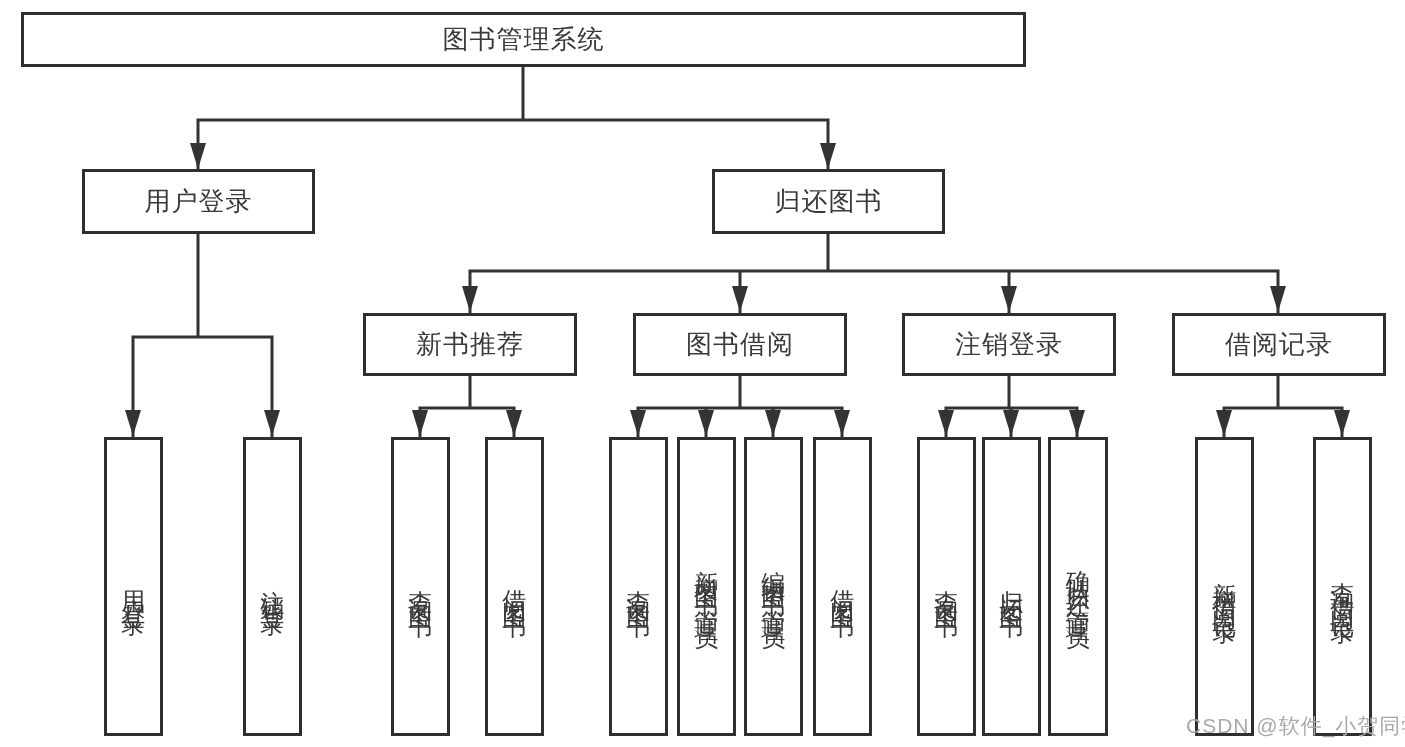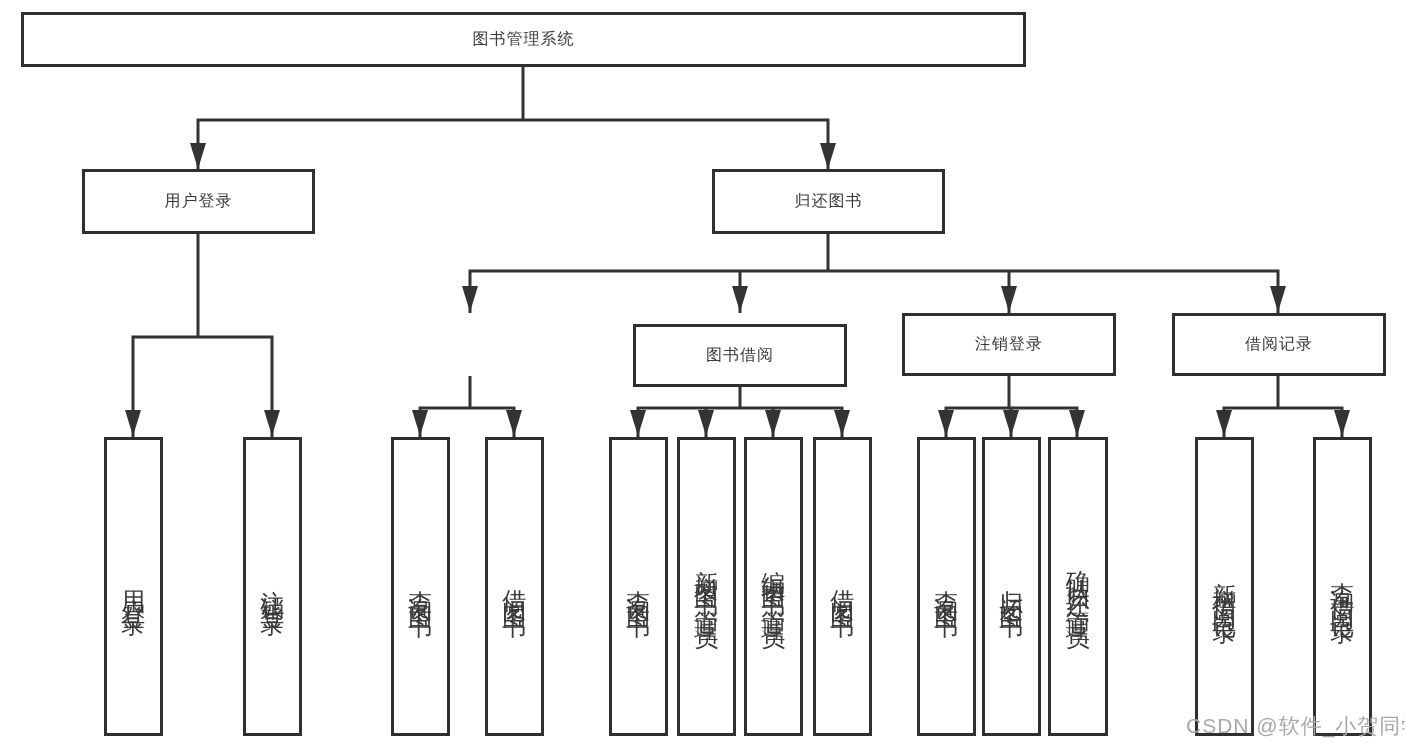--- a/index.html
+++ b/index.html
@@ -20,21 +20,21 @@
   .connectors{position:absolute;left:0;top:0;width:1405px;height:747px;color:var(--line);}
   .cline{stroke:currentColor;stroke-width:3;fill:none;}
   .ahead{fill:currentColor;stroke:none;}
   .node{
     position:absolute;box-sizing:border-box;
     border:3px solid var(--border);
     background:var(--bg);
     display:flex;align-items:center;justify-content:center;
     color:var(--text);
   }
-  .hbox{font-size:16px;letter-spacing:1px;white-space:nowrap;}
+  .hbox{font-size:26px;letter-spacing:1px;white-space:nowrap;}
   .leaf{padding:4px 0;}
   .vtext{
     writing-mode:vertical-rl;
     text-orientation:mixed;
     font-size:24px;
     letter-spacing:8px;
     line-height:1.15;
     white-space:nowrap;
   }
   .watermark{
@@ -91,21 +91,24 @@
     <span>图书管理系统</span>
   </div>
 
   <div class="node hbox" style="left:82px;top:169px;width:233px;height:65px">
     <span>用户登录</span>
   </div>
   <div class="node hbox" style="left:712px;top:169px;width:233px;height:65px">
     <span>归还图书</span>
   </div>
 
-  <div class="node hbox" style="left:633px;top:324px;width:214px;height:63px">
+  <div class="node hbox" style="left:363px;top:313px;width:214px;height:63px">
+    <span>新书推荐</span>
+  </div>
+  <div class="node hbox" style="left:633px;top:313px;width:214px;height:63px">
     <span>图书借阅</span>
   </div>
   <div class="node hbox" style="left:902px;top:313px;width:214px;height:63px">
     <span>注销登录</span>
   </div>
   <div class="node hbox" style="left:1172px;top:313px;width:214px;height:63px">
     <span>借阅记录</span>
   </div>
 
   <div class="node leaf" style="left:104px;top:437px;width:59px;height:299px">

